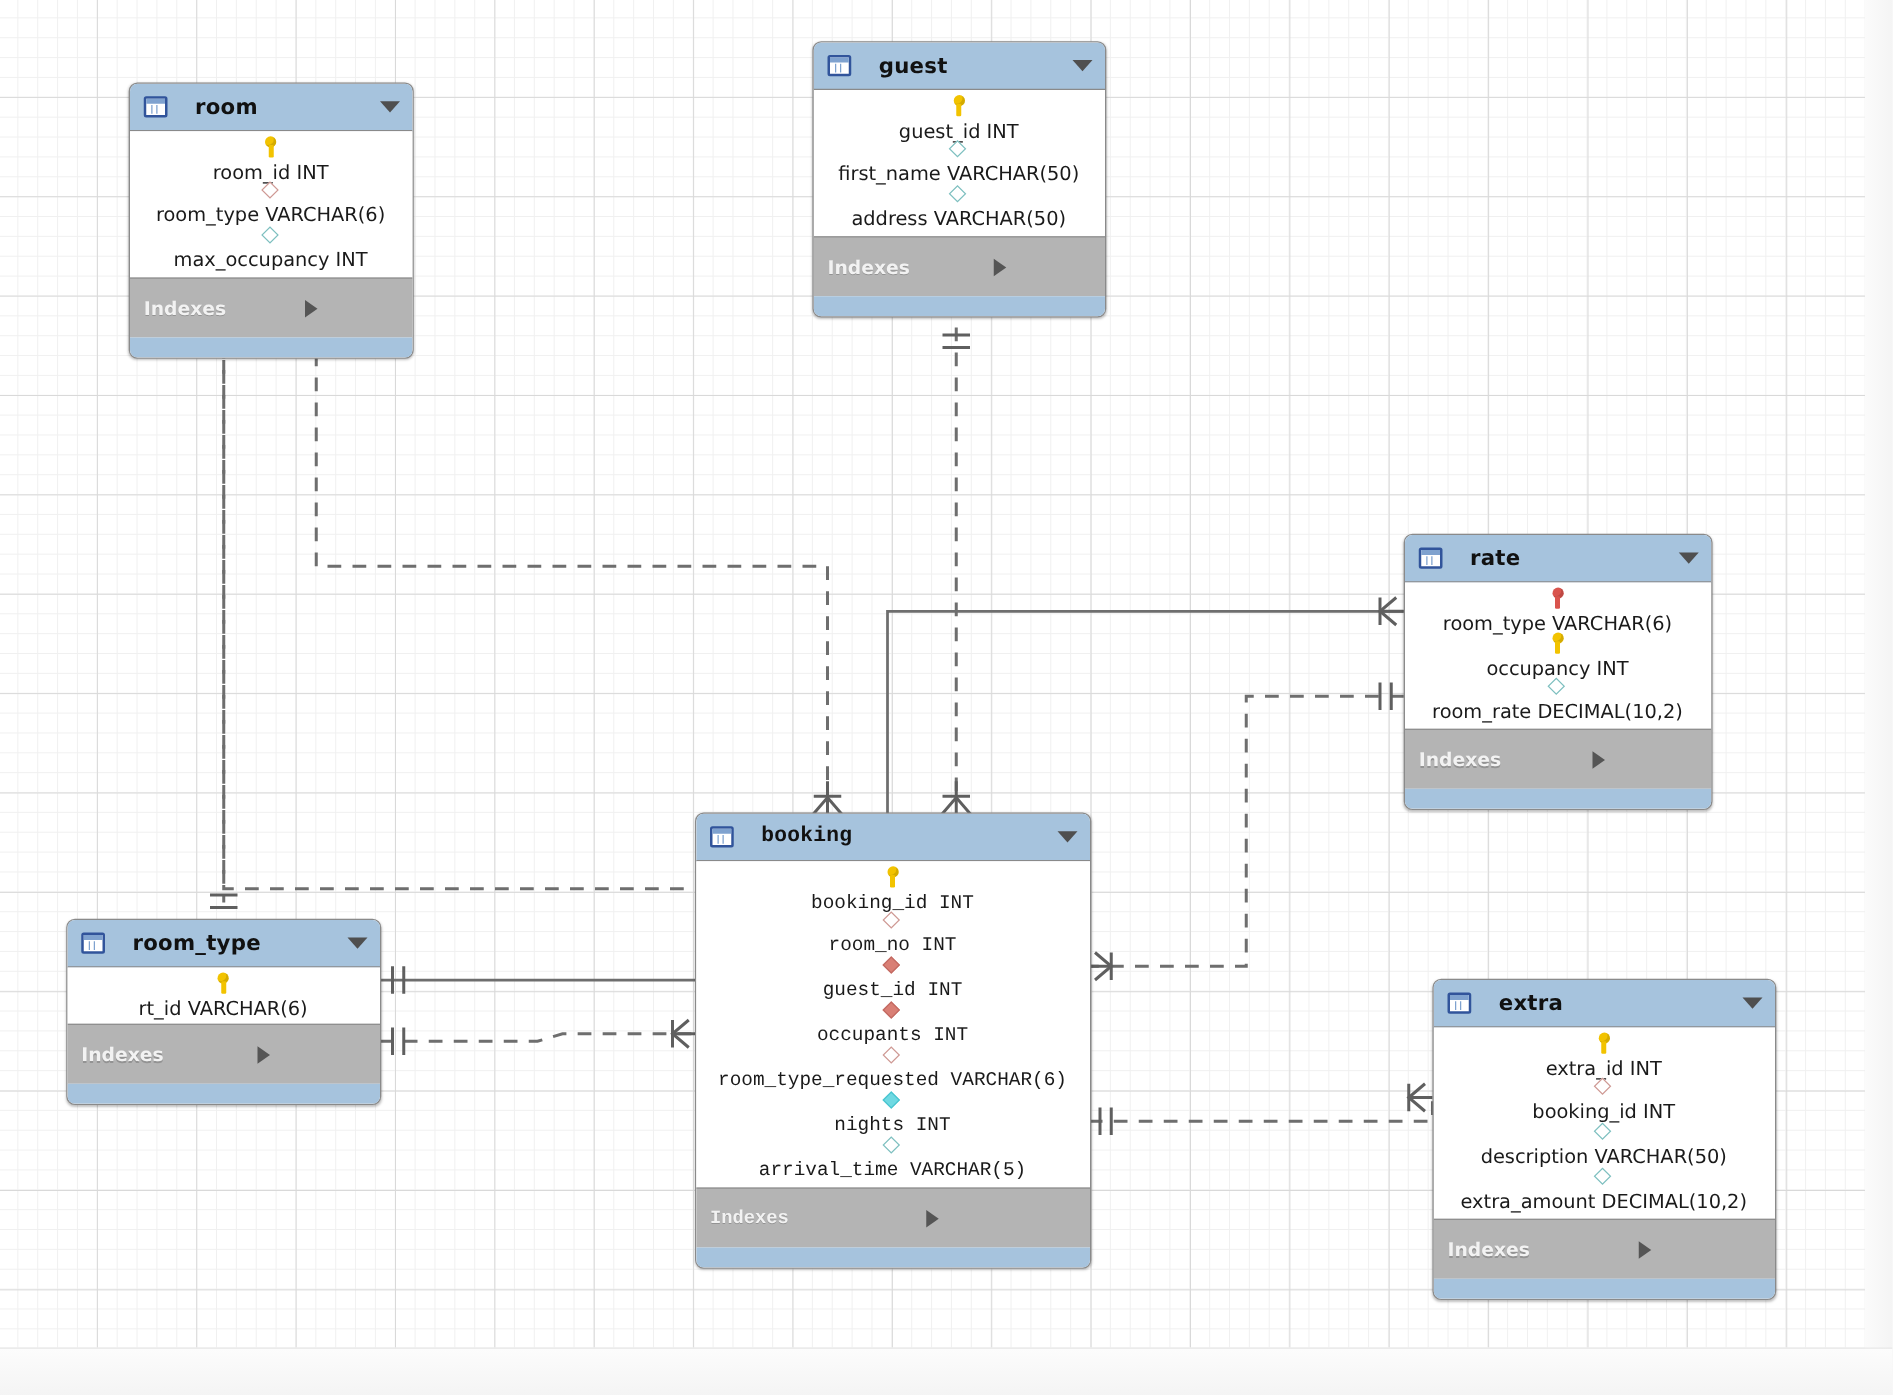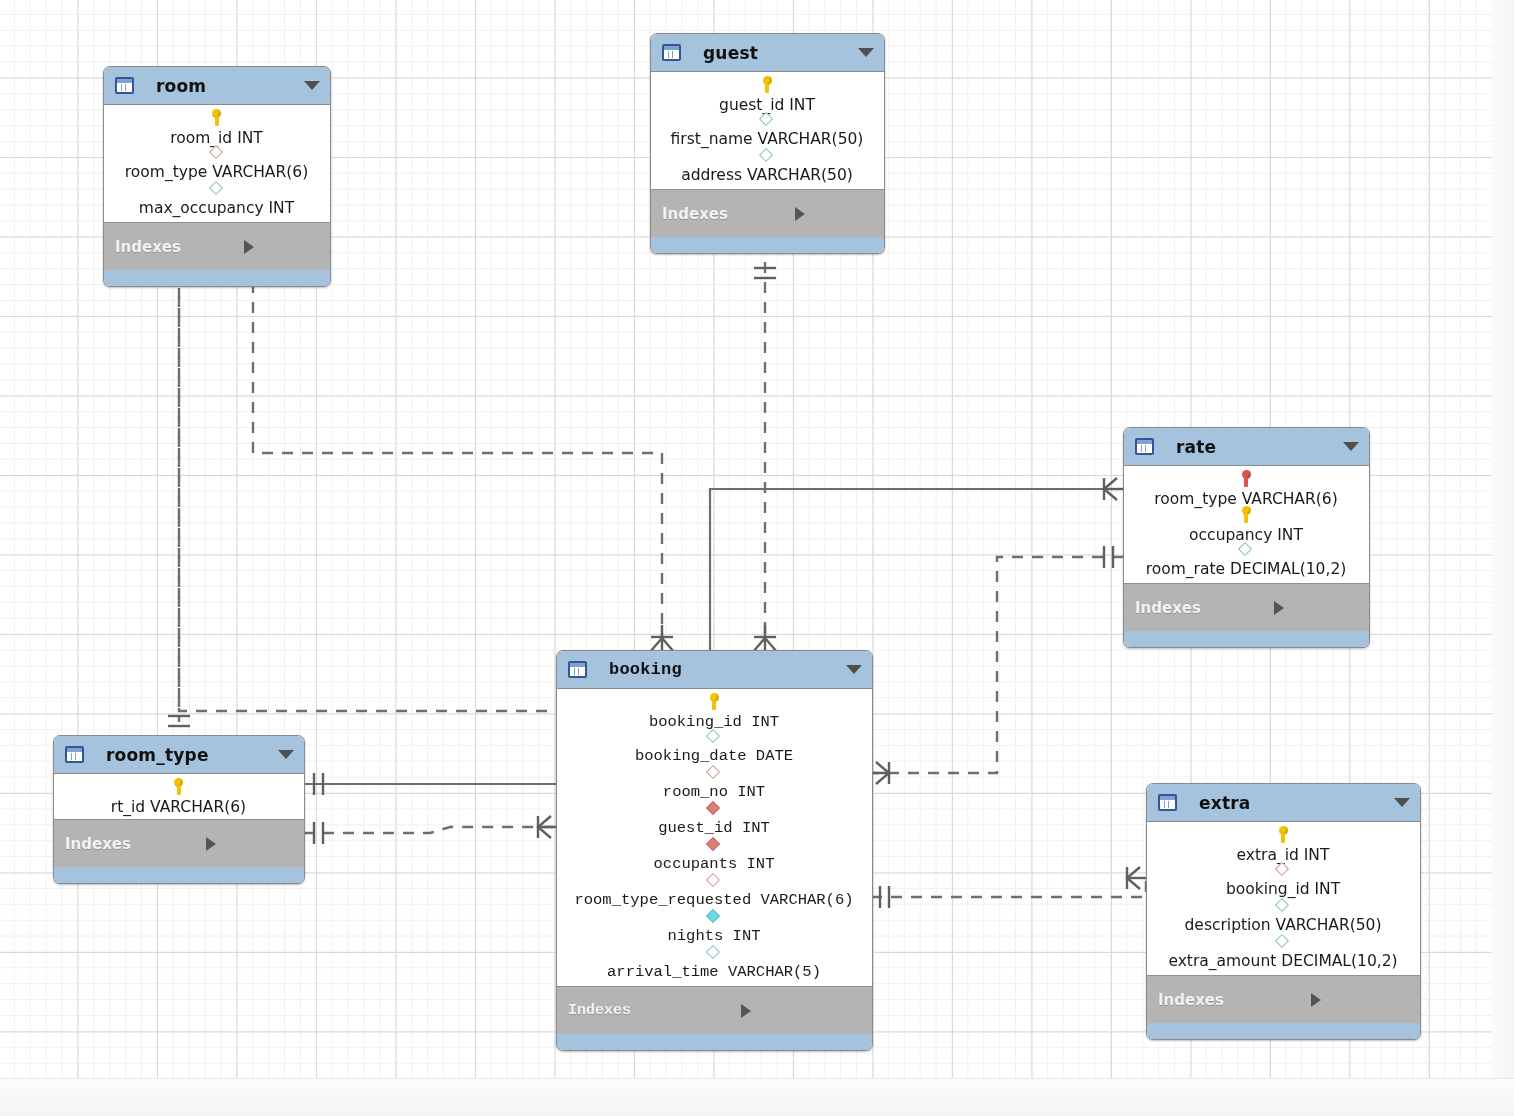--- a/index.html
+++ b/index.html
@@ -303,24 +303,20 @@
         <span class="tbl-icon"></span>
         <span class="tbl-name">booking</span>
         <span class="caret"></span>
       </div>
       <div class="cols">
         <div class="col">
           <span class="ic key-y"></span>
           <span class="col-txt">booking_id INT</span>
         </div>
         <div class="col">
-          <span class="ic dia dia-teal"></span>
-          <span class="col-txt">booking_date DATE</span>
-        </div>
-        <div class="col">
           <span class="ic dia dia-red"></span>
           <span class="col-txt">room_no INT</span>
         </div>
         <div class="col">
           <span class="ic dia dia-red-f"></span>
           <span class="col-txt">guest_id INT</span>
         </div>
         <div class="col">
           <span class="ic dia dia-red-f"></span>
           <span class="col-txt">occupants INT</span>

